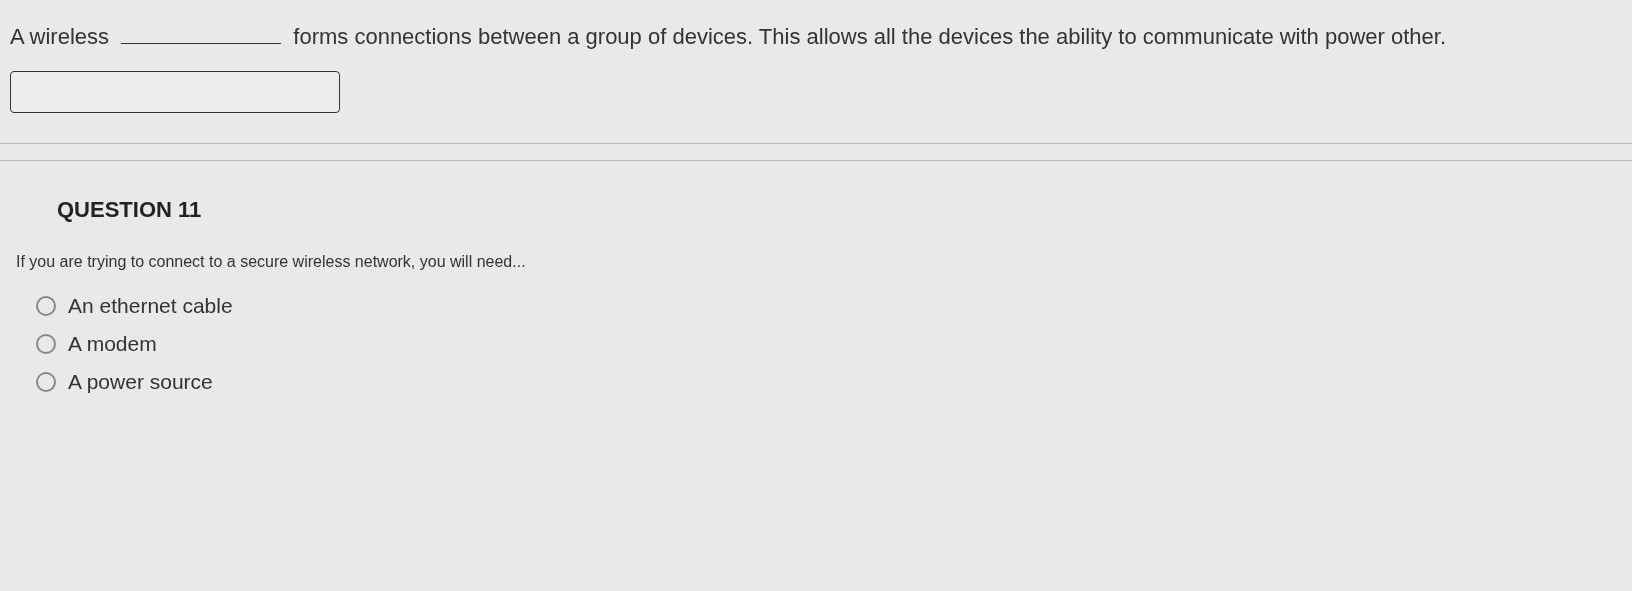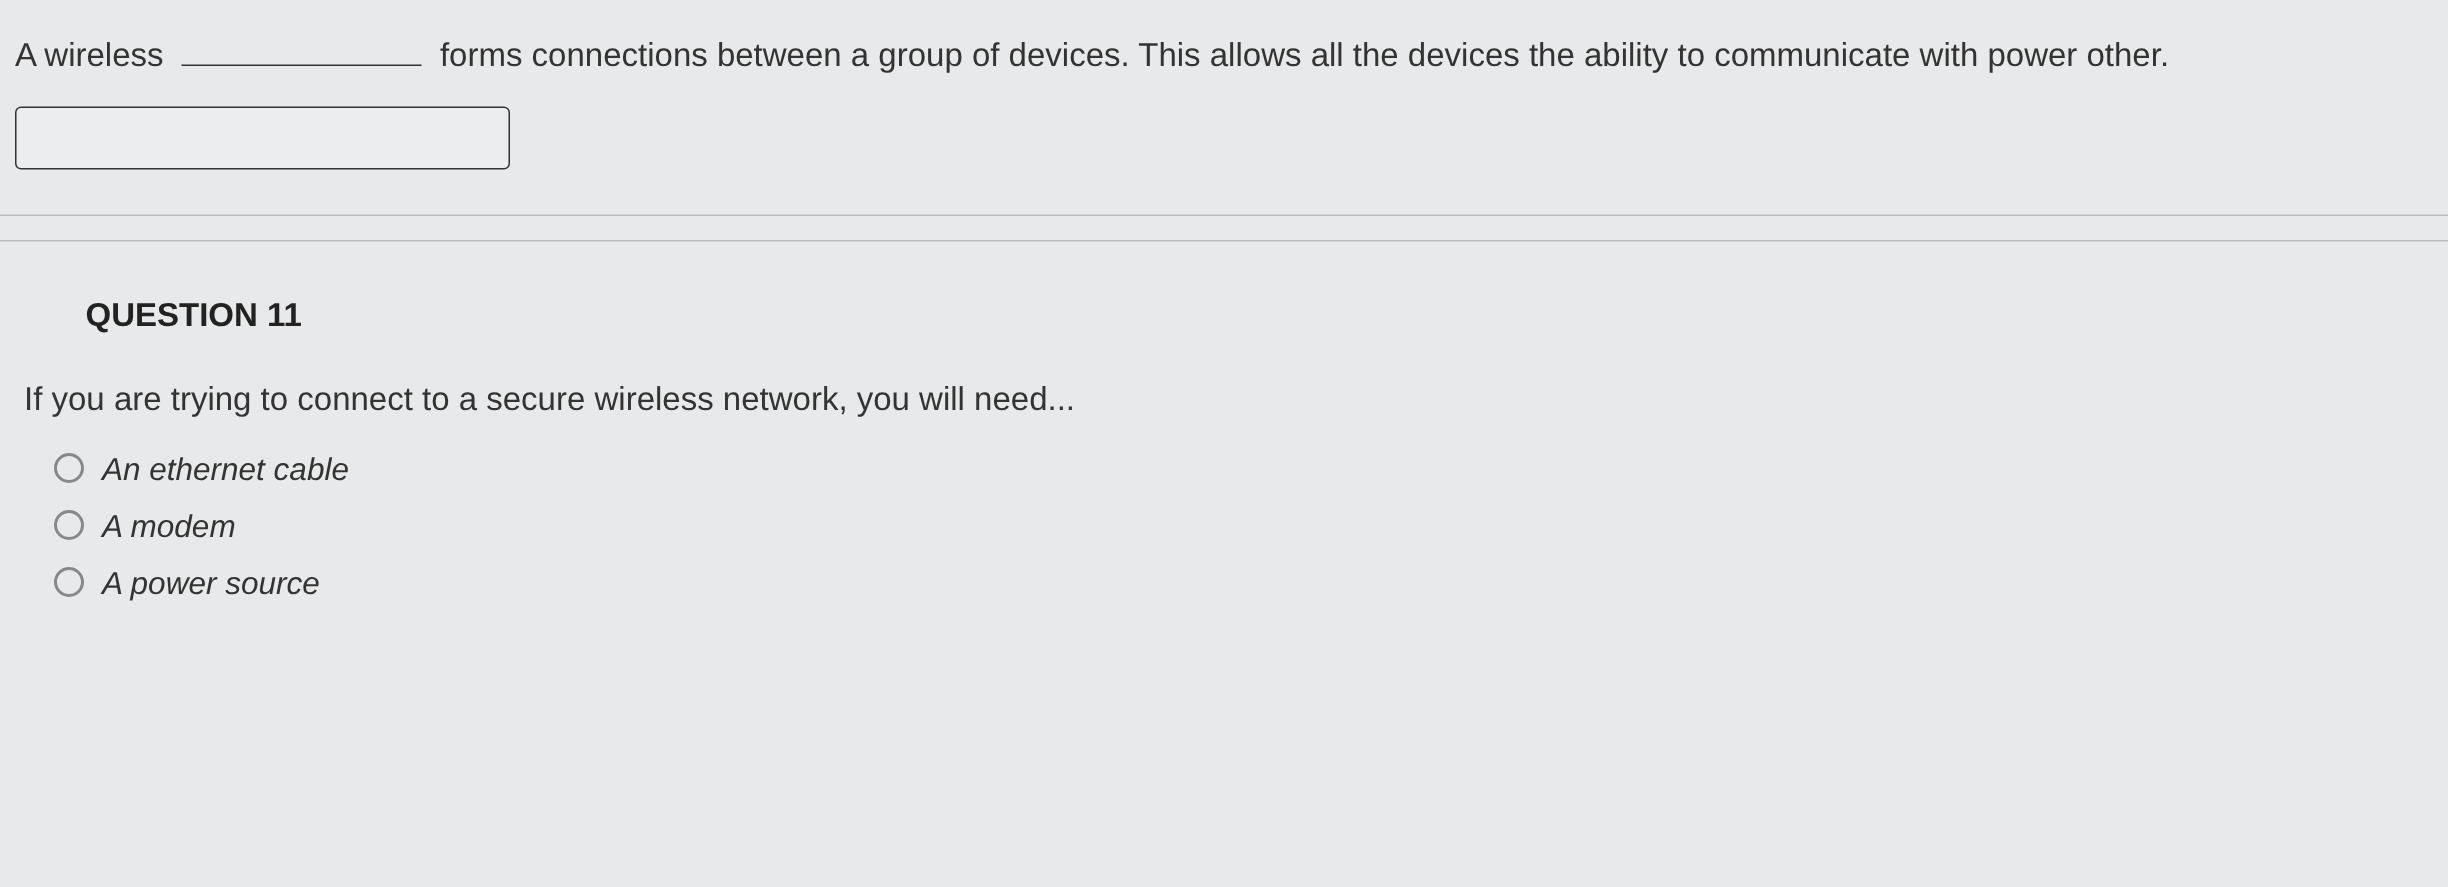--- a/index.html
+++ b/index.html
@@ -48,33 +48,32 @@
     padding: 36px 10px 20px 36px;
   }
   .question-heading {
     font-size: 22px;
     font-weight: 700;
     margin-bottom: 30px;
     color: #222;
     margin-left: 21px;
   }
   .prompt {
-    font-size: 22px;
+    font-size: 16px;
     margin-left: -20px;
     margin-bottom: 16px;
     color: #333;
   }
   .option {
     display: flex;
-    align-items: flex-start;
+    align-items: center;
     gap: 12px;
     font-size: 21px;
     padding: 7px 0;
     color: #333;
-    font-style: italic;
   }
   .radio {
     width: 20px;
     height: 20px;
     border: 2px solid #888;
     border-radius: 50%;
     flex-shrink: 0;
     background: transparent;
     cursor: pointer;
     padding:0;

